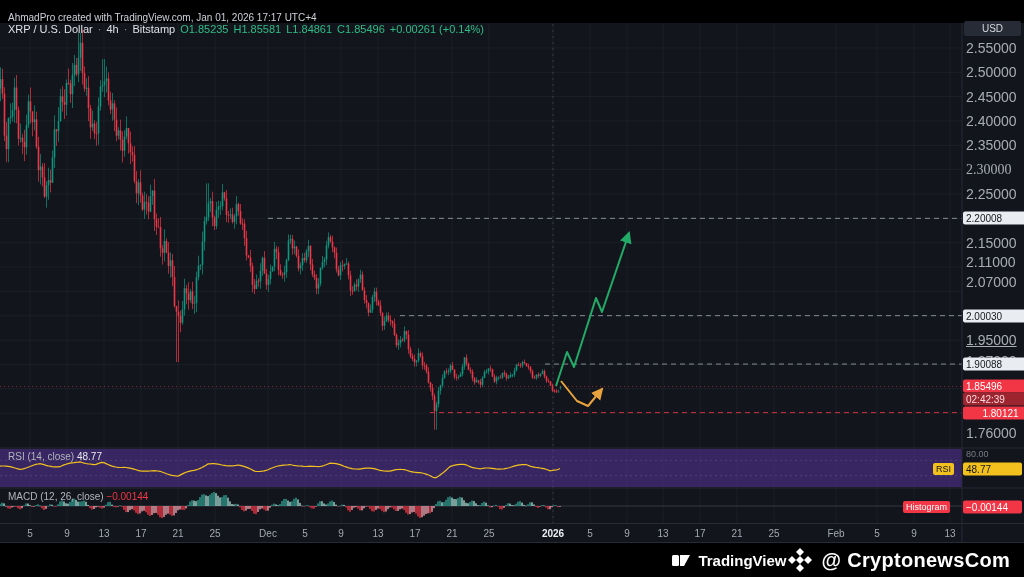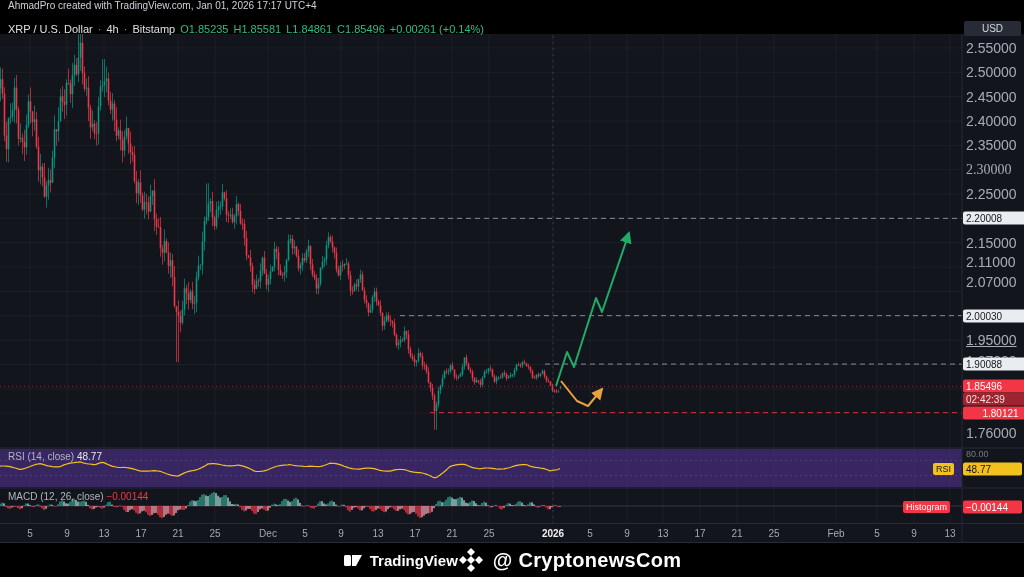--- a/index.html
+++ b/index.html
@@ -1,20 +1,20 @@
 <!DOCTYPE html>
 <html><head>
 <meta charset="utf-8">
 <style>
   html,body{margin:0;padding:0;background:#000;}
   body{font-family:"Liberation Sans",sans-serif;}
   #root{position:relative;width:1024px;height:577px;background:#12151c;overflow:hidden;}
   #cv{position:absolute;left:0;top:0;}
-  .topbar{position:absolute;left:0;top:0;width:100%;height:34px;background:#000;color:#cdd1d8;
-          font-size:10px;display:flex;align-items:flex-start;padding-left:8px;box-sizing:border-box;}
+  .topbar{position:absolute;left:0;top:0;width:100%;height:23px;background:#000;color:#cdd1d8;
+          font-size:10px;display:flex;align-items:flex-end;padding-left:8px;box-sizing:border-box;}
   .legend{position:absolute;left:8px;top:23px;font-size:11px;color:#dde0e5;display:flex;gap:5px;align-items:center;white-space:nowrap;}
   .legend .g{color:#2ebd85;}
   .legend .sep{color:#868b94;}
   .usd-btn{position:absolute;right:3px;top:21px;width:57px;height:15px;background:#262b36;color:#d6d9de;
            font-size:10px;border:none;border-radius:2px;line-height:15px;text-align:center;padding:0;cursor:pointer;}
   #price-axis,#time-axis,#overlays{position:absolute;left:0;top:0;width:100%;height:100%;pointer-events:none;}
   .tick{position:absolute;left:966px;color:#a8acb4;font-size:14px;transform:translateY(-50%);}
   .lvl{position:absolute;left:963px;width:75px;font-size:10px;padding:1px 3px;border-radius:2px;
        transform:translateY(-50%);box-sizing:border-box;line-height:11px;}
   .lvl.white{background:#e9ecf1;color:#14161a;}
@@ -22,21 +22,21 @@
   .lvl.countdown{background:#9c2530;color:#ffd9dd;}
   .time-label{position:absolute;top:528px;font-size:10px;color:#a4a8b0;transform:translateX(-50%);}
   .time-label.strong{color:#eceef2;font-weight:700;}
   .pane-label{position:absolute;font-size:10px;color:#b2b5be;white-space:nowrap;}
   .pane-label .val-white{color:#e8eaee;}
   .pane-label .val-red{color:#f23645;}
   .badge-yellow{position:absolute;background:#f3c11e;color:#14161a;font-size:9px;padding:1px 3px;border-radius:2px;transform:translateY(-50%);}
   .badge-red{position:absolute;background:#f23645;color:#fff;font-size:9px;padding:1px 3px;border-radius:2px;transform:translateY(-50%);}
   .axis-mini{position:absolute;left:966px;font-size:9px;color:#787b86;}
   .footer{position:absolute;left:0;top:543px;width:100%;height:34px;background:#000;display:flex;
-          align-items:center;justify-content:center;padding:8px 14px;box-sizing:border-box;}
+          align-items:center;justify-content:flex-end;padding:8px 14px;box-sizing:border-box;}
   .brand{display:flex;align-items:center;gap:7px;color:#fff;font-size:15px;font-weight:700;}
   .handle{display:flex;align-items:center;gap:9px;color:#fff;font-size:20px;font-weight:600;letter-spacing:.3px;}
 </style>
 </head>
 <body>
 
 <div id="root">
 
   <svg id="cv" width="1024" height="577" viewBox="0 0 1024 577">
       <g>

